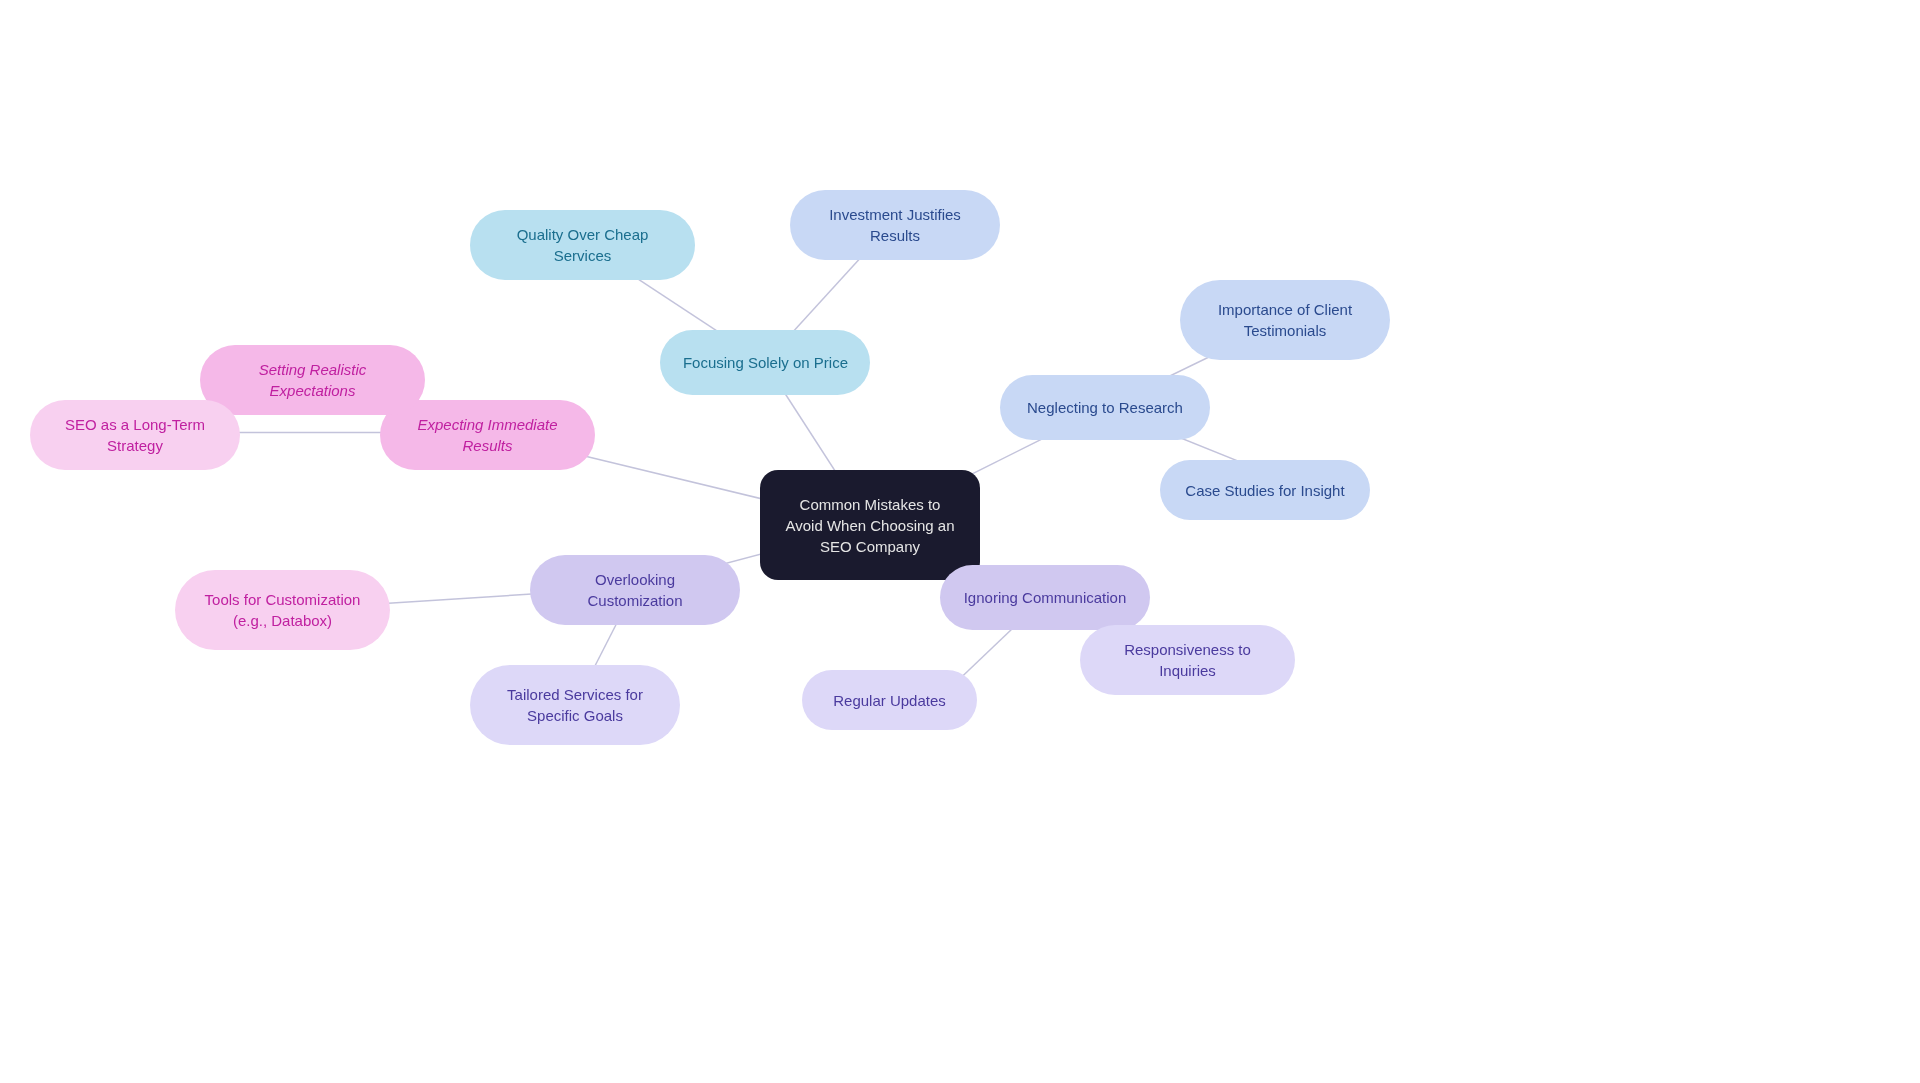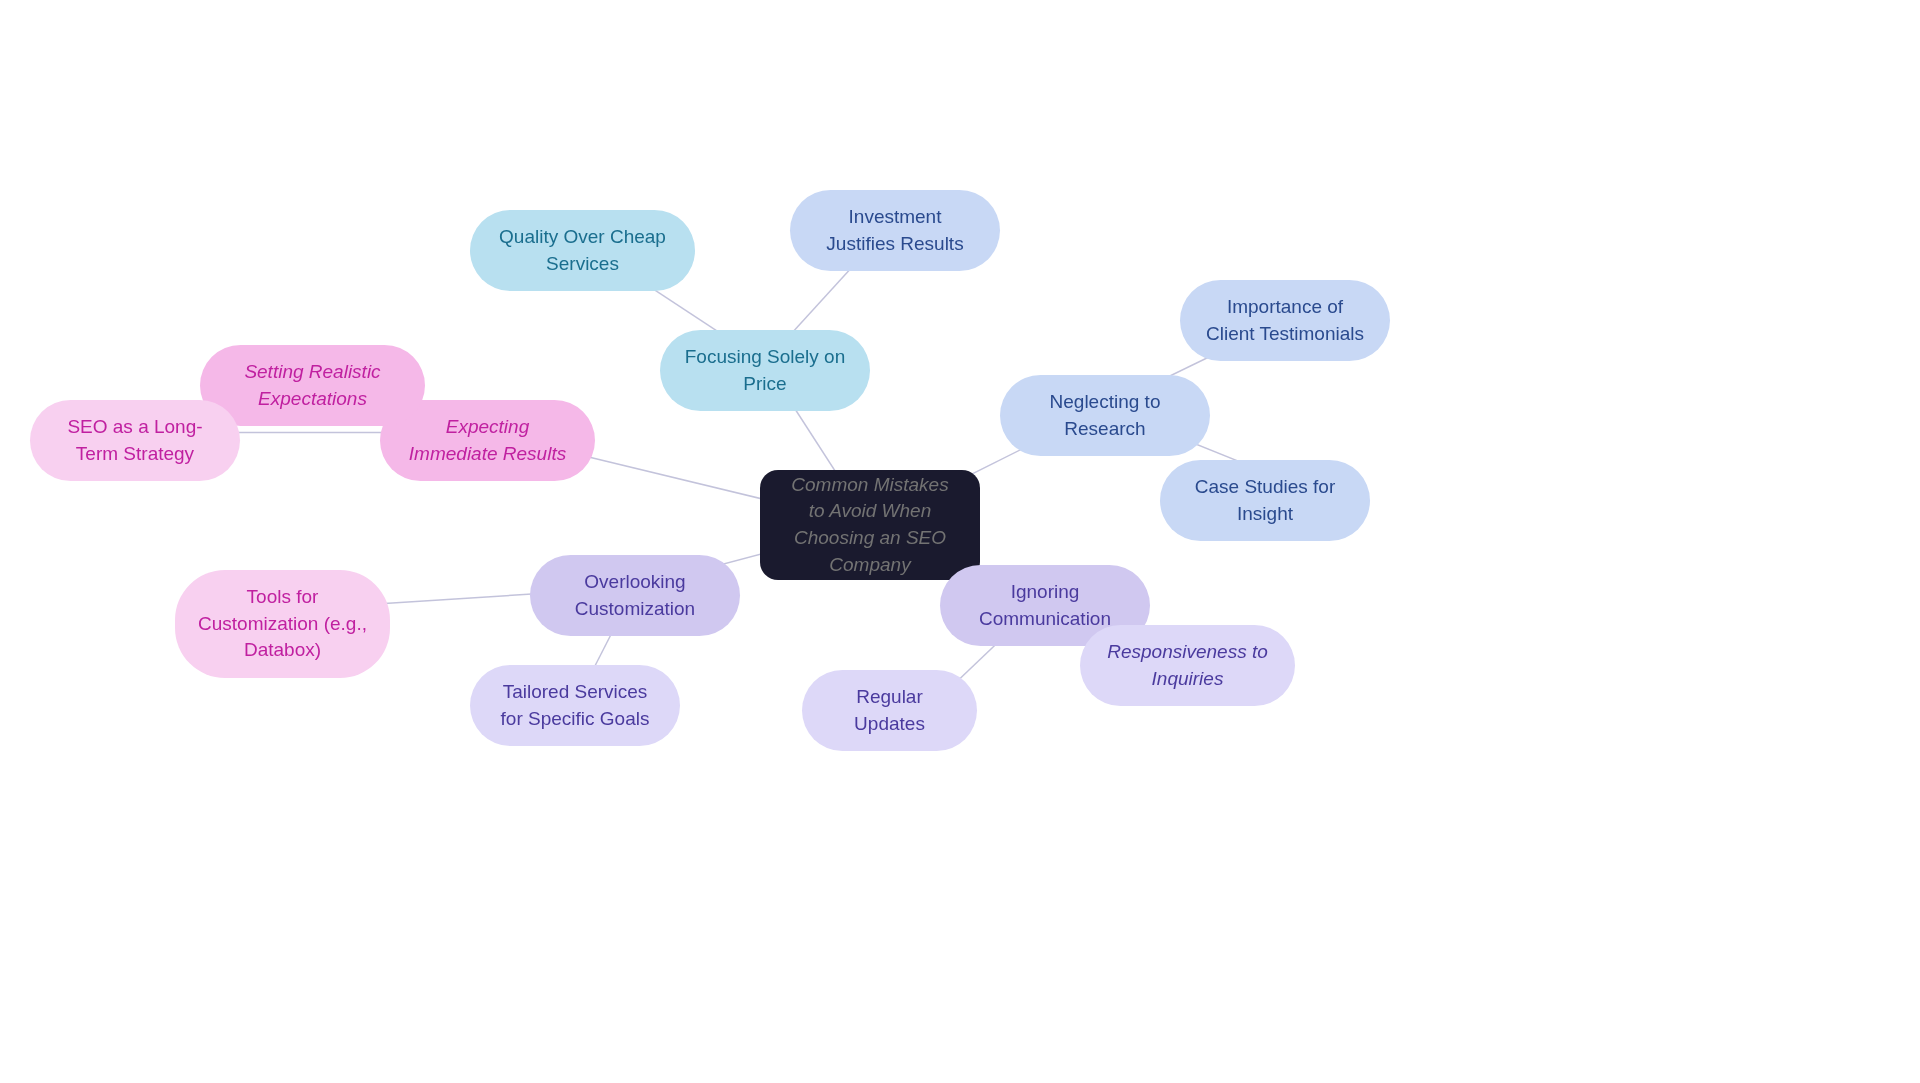--- a/index.html
+++ b/index.html
@@ -32,35 +32,34 @@
       border-radius: 50px;
       display: flex;
       align-items: center;
       justify-content: center;
       text-align: center;
       cursor: default;
       padding: 14px 22px;
     }
 
     .node-label {
-      font-size: 19px;
+      font-size: 15px;
       line-height: 1.4;
       font-weight: 400;
     }
 
     
     .node-center {
       background: #1a1a2e;
-      color: #737373;
+      color: #e5e5e5;
       border-radius: 18px;
       width: 220px;
       height: 110px;
       font-size: 15px;
       font-weight: 500;
-      font-style: italic;
     }
 
     
     .node-blue {
       background: #b8e0f0;
       color: #1a6e8e;
       border: none;
     }
 
     
@@ -149,21 +148,21 @@
     </div>
     <div class="node node-lightblue" style="left: 1160px; top: 460px; width: 210px; min-height: 60px;">
       <span class="node-label">Case Studies for Insight</span>
     </div>
     <div class="node node-purple" style="left: 940px; top: 565px; width: 210px; min-height: 65px;">
       <span class="node-label">Ignoring Communication</span>
     </div>
     <div class="node node-lightpurple" style="left: 802px; top: 670px; width: 175px; min-height: 60px;">
       <span class="node-label">Regular Updates</span>
     </div>
-    <div class="node node-lightpurple" style="left: 1080px; top: 625px; width: 215px; min-height: 65px; font-style: italic;">
+    <div class="node node-lightpurple" style="left: 1080px; top: 625px; width: 215px; min-height: 65px;">
       <span class="node-label">Responsiveness to Inquiries</span>
     </div>
     <div class="node node-purple" style="left: 530px; top: 555px; width: 210px; min-height: 65px;">
       <span class="node-label">Overlooking Customization</span>
     </div>
     <div class="node node-lightpurple" style="left: 470px; top: 665px; width: 210px; min-height: 80px;">
       <span class="node-label">Tailored Services for Specific Goals</span>
     </div>
     <div class="node node-lightpink" style="left: 175px; top: 570px; width: 215px; min-height: 80px;">
       <span class="node-label">Tools for Customization (e.g., Databox)</span>

